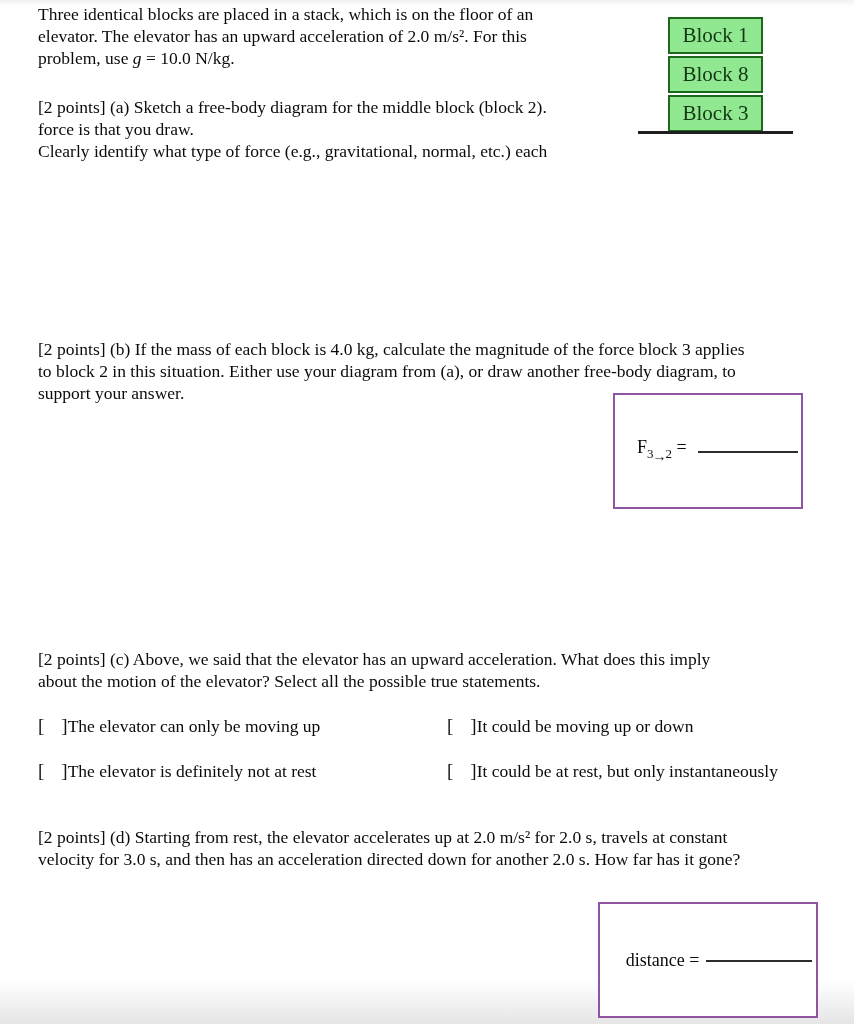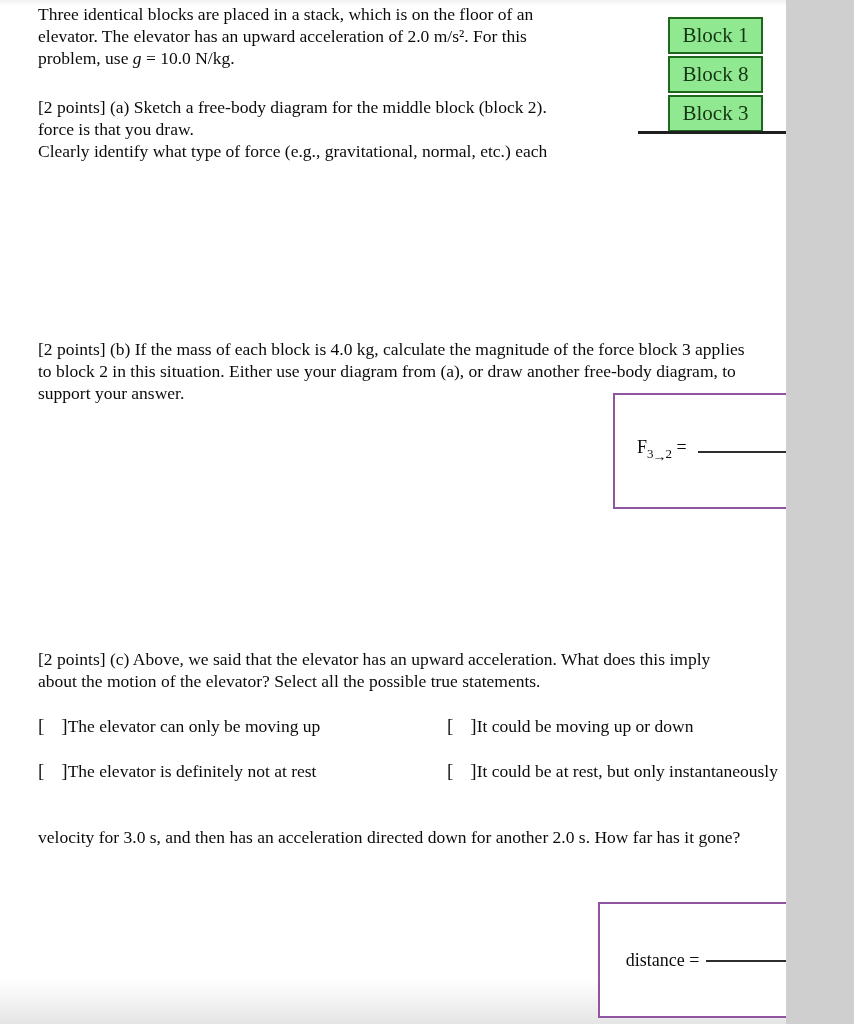--- a/index.html
+++ b/index.html
@@ -1,17 +1,17 @@
 <!DOCTYPE html>
 <html><head>
 <meta charset="utf-8">
 <style>
   html,body{margin:0;padding:0;background:#cfcfcf;}
   .canvas{
-    position:relative;width:786px;height:1024px;overflow:hidden;
+    position:relative;width:854px;height:1024px;overflow:hidden;
     background:linear-gradient(180deg,#f1f1f1 0px,#ffffff 6px,#ffffff 980px,#e5e5e5 1024px);
     font-family:"Liberation Serif","DejaVu Serif",serif;
     color:#0b0b0b;
   }
   .tblock{position:absolute;}
   .tline{font-size:17.5px;line-height:22px;white-space:pre;}
   .ital{font-style:italic;}
 
   
   .stack{position:absolute;left:668px;top:17px;width:95px;display:flex;flex-direction:column;gap:2px;font-family:Liberation Serif, serif;}
@@ -95,20 +95,21 @@
   <div class="cbrow" style="left:38px;top:760px;">
     <span class="br"><span>[</span><span class="cb-gap"></span><span>]</span></span>
     <span class="cb-label">The elevator is definitely not at rest</span>
   </div>
   <div class="cbrow" style="left:447px;top:760px;">
     <span class="br"><span>[</span><span class="cb-gap"></span><span>]</span></span>
     <span class="cb-label">It could be at rest, but only instantaneously</span>
   </div>
 
   <div class="tblock" style="left:38px;top:826px;">
+    <div class="tline">[2 points] (d) Starting from rest, the elevator accelerates up at 2.0 m/s² for 2.0 s, travels at constant</div>
     <div class="tline">velocity for 3.0 s, and then has an acceleration directed down for another 2.0 s. How far has it gone?</div>
   </div>
 
   <div class="ansbox box-d">
     <span class="anslabel">distance =</span>
     <span class="blank blank-d"></span>
   </div>
 
 </div>
 

